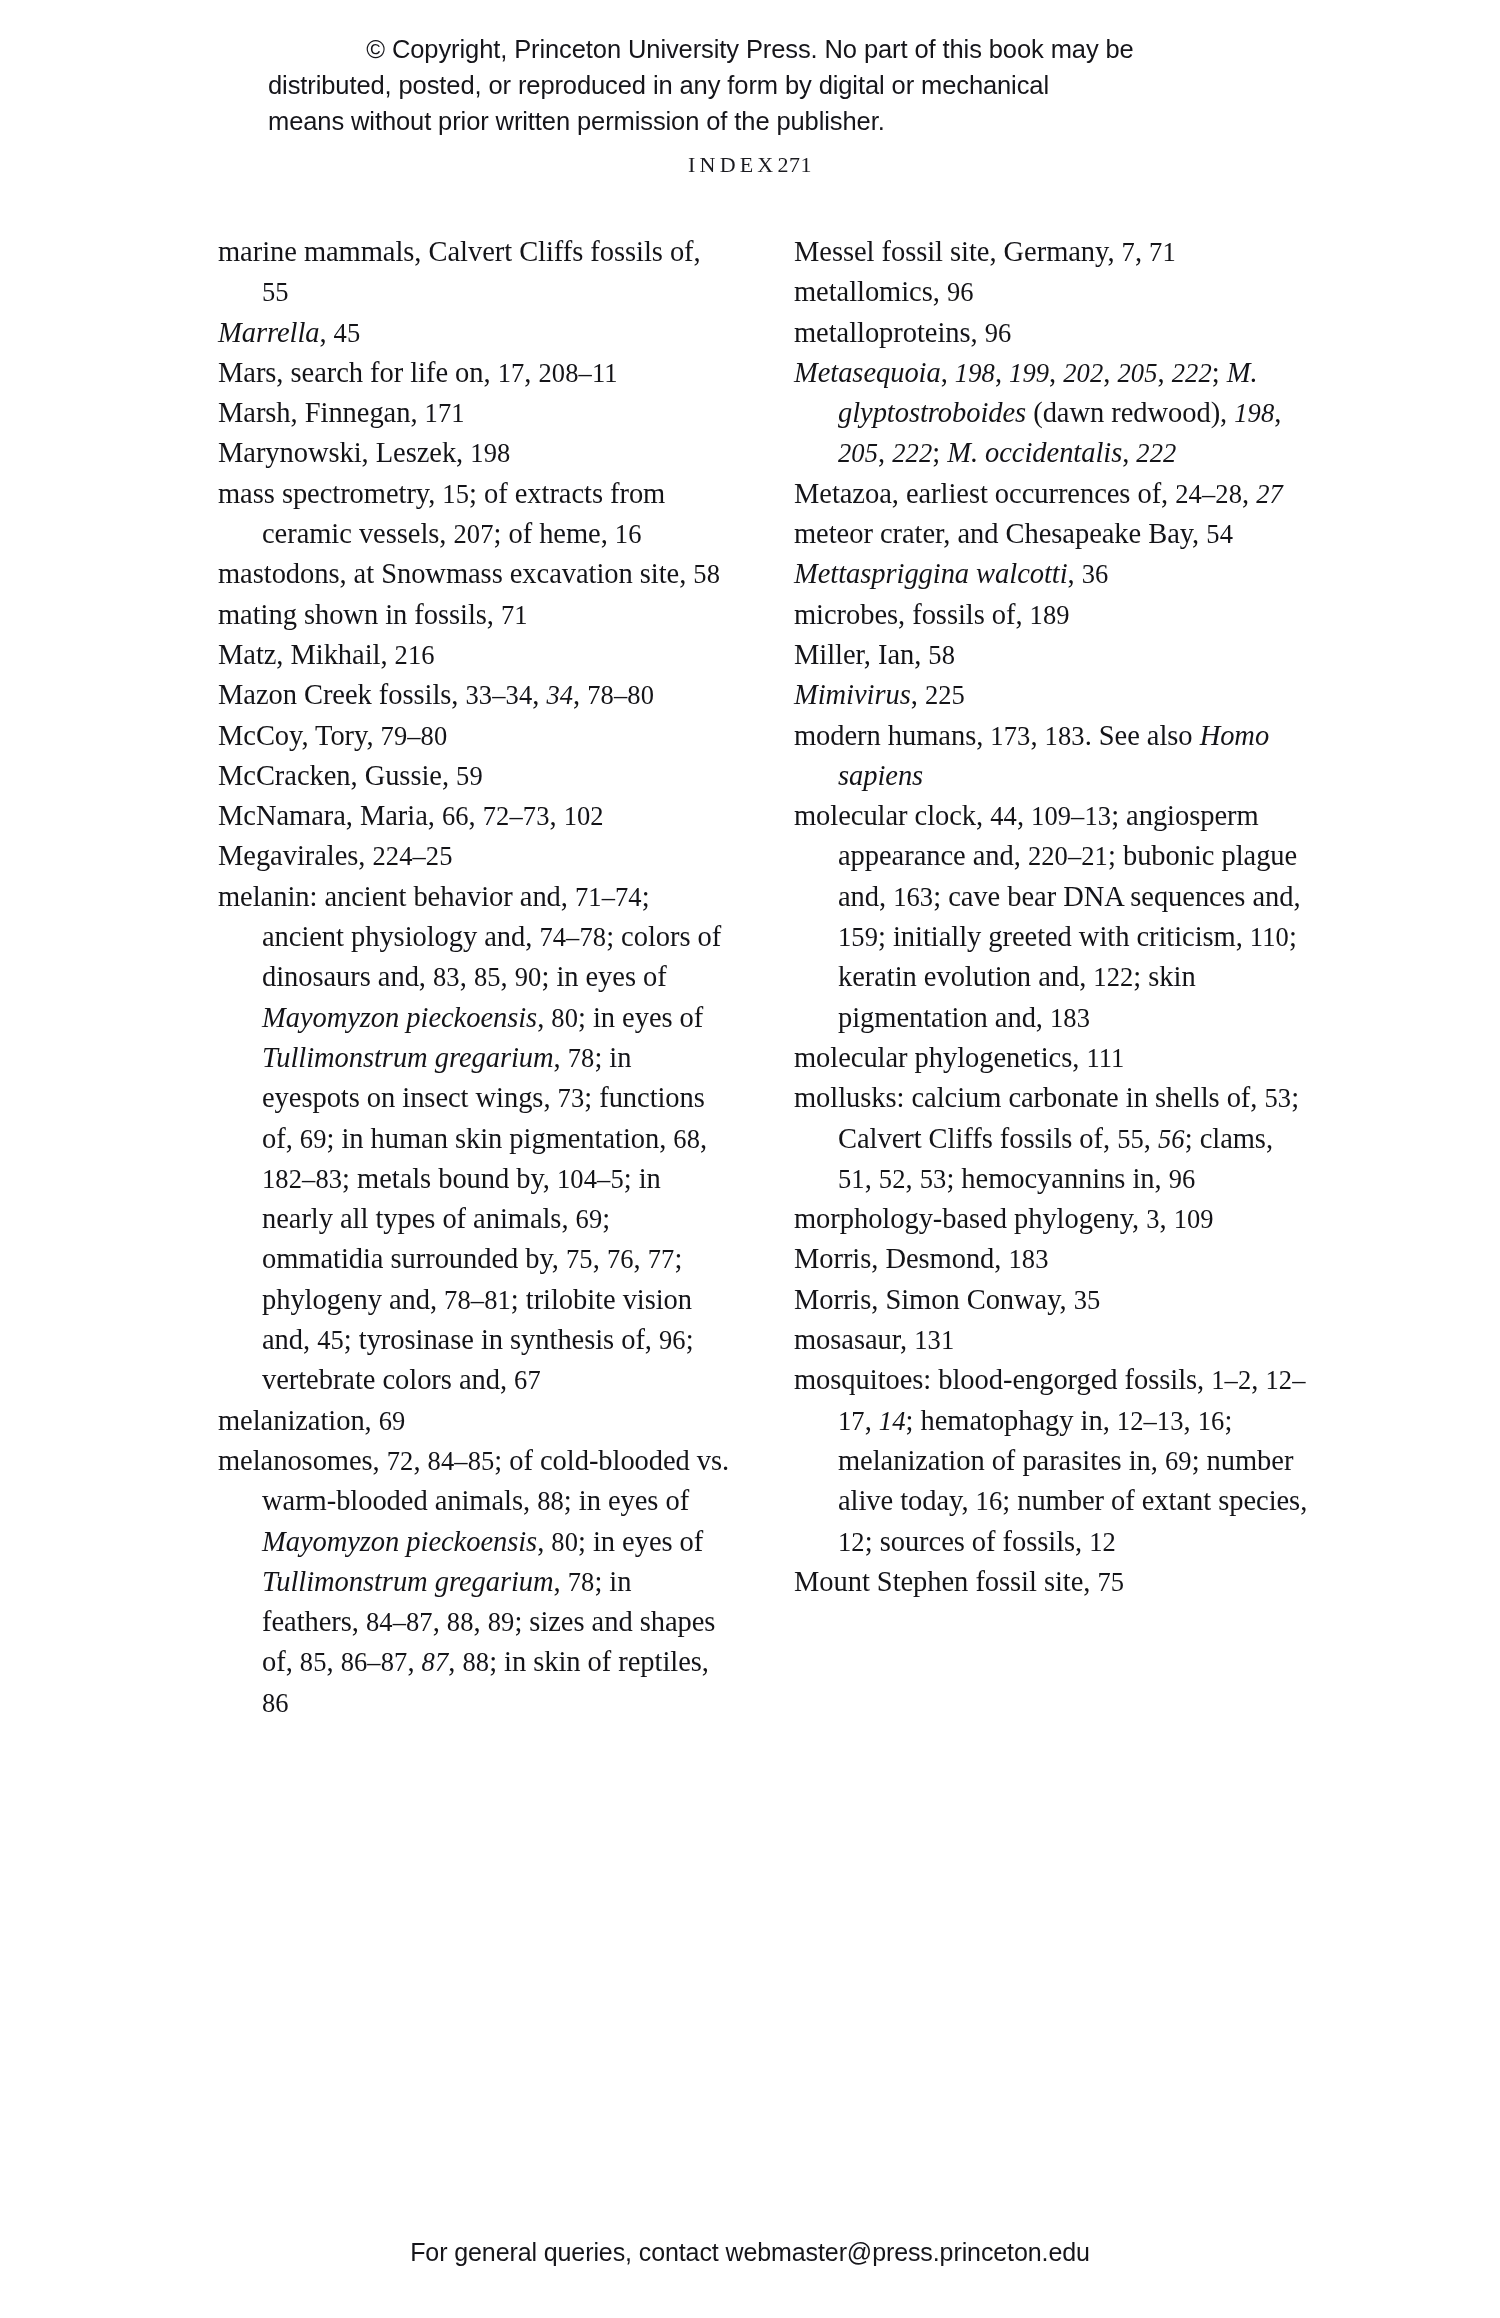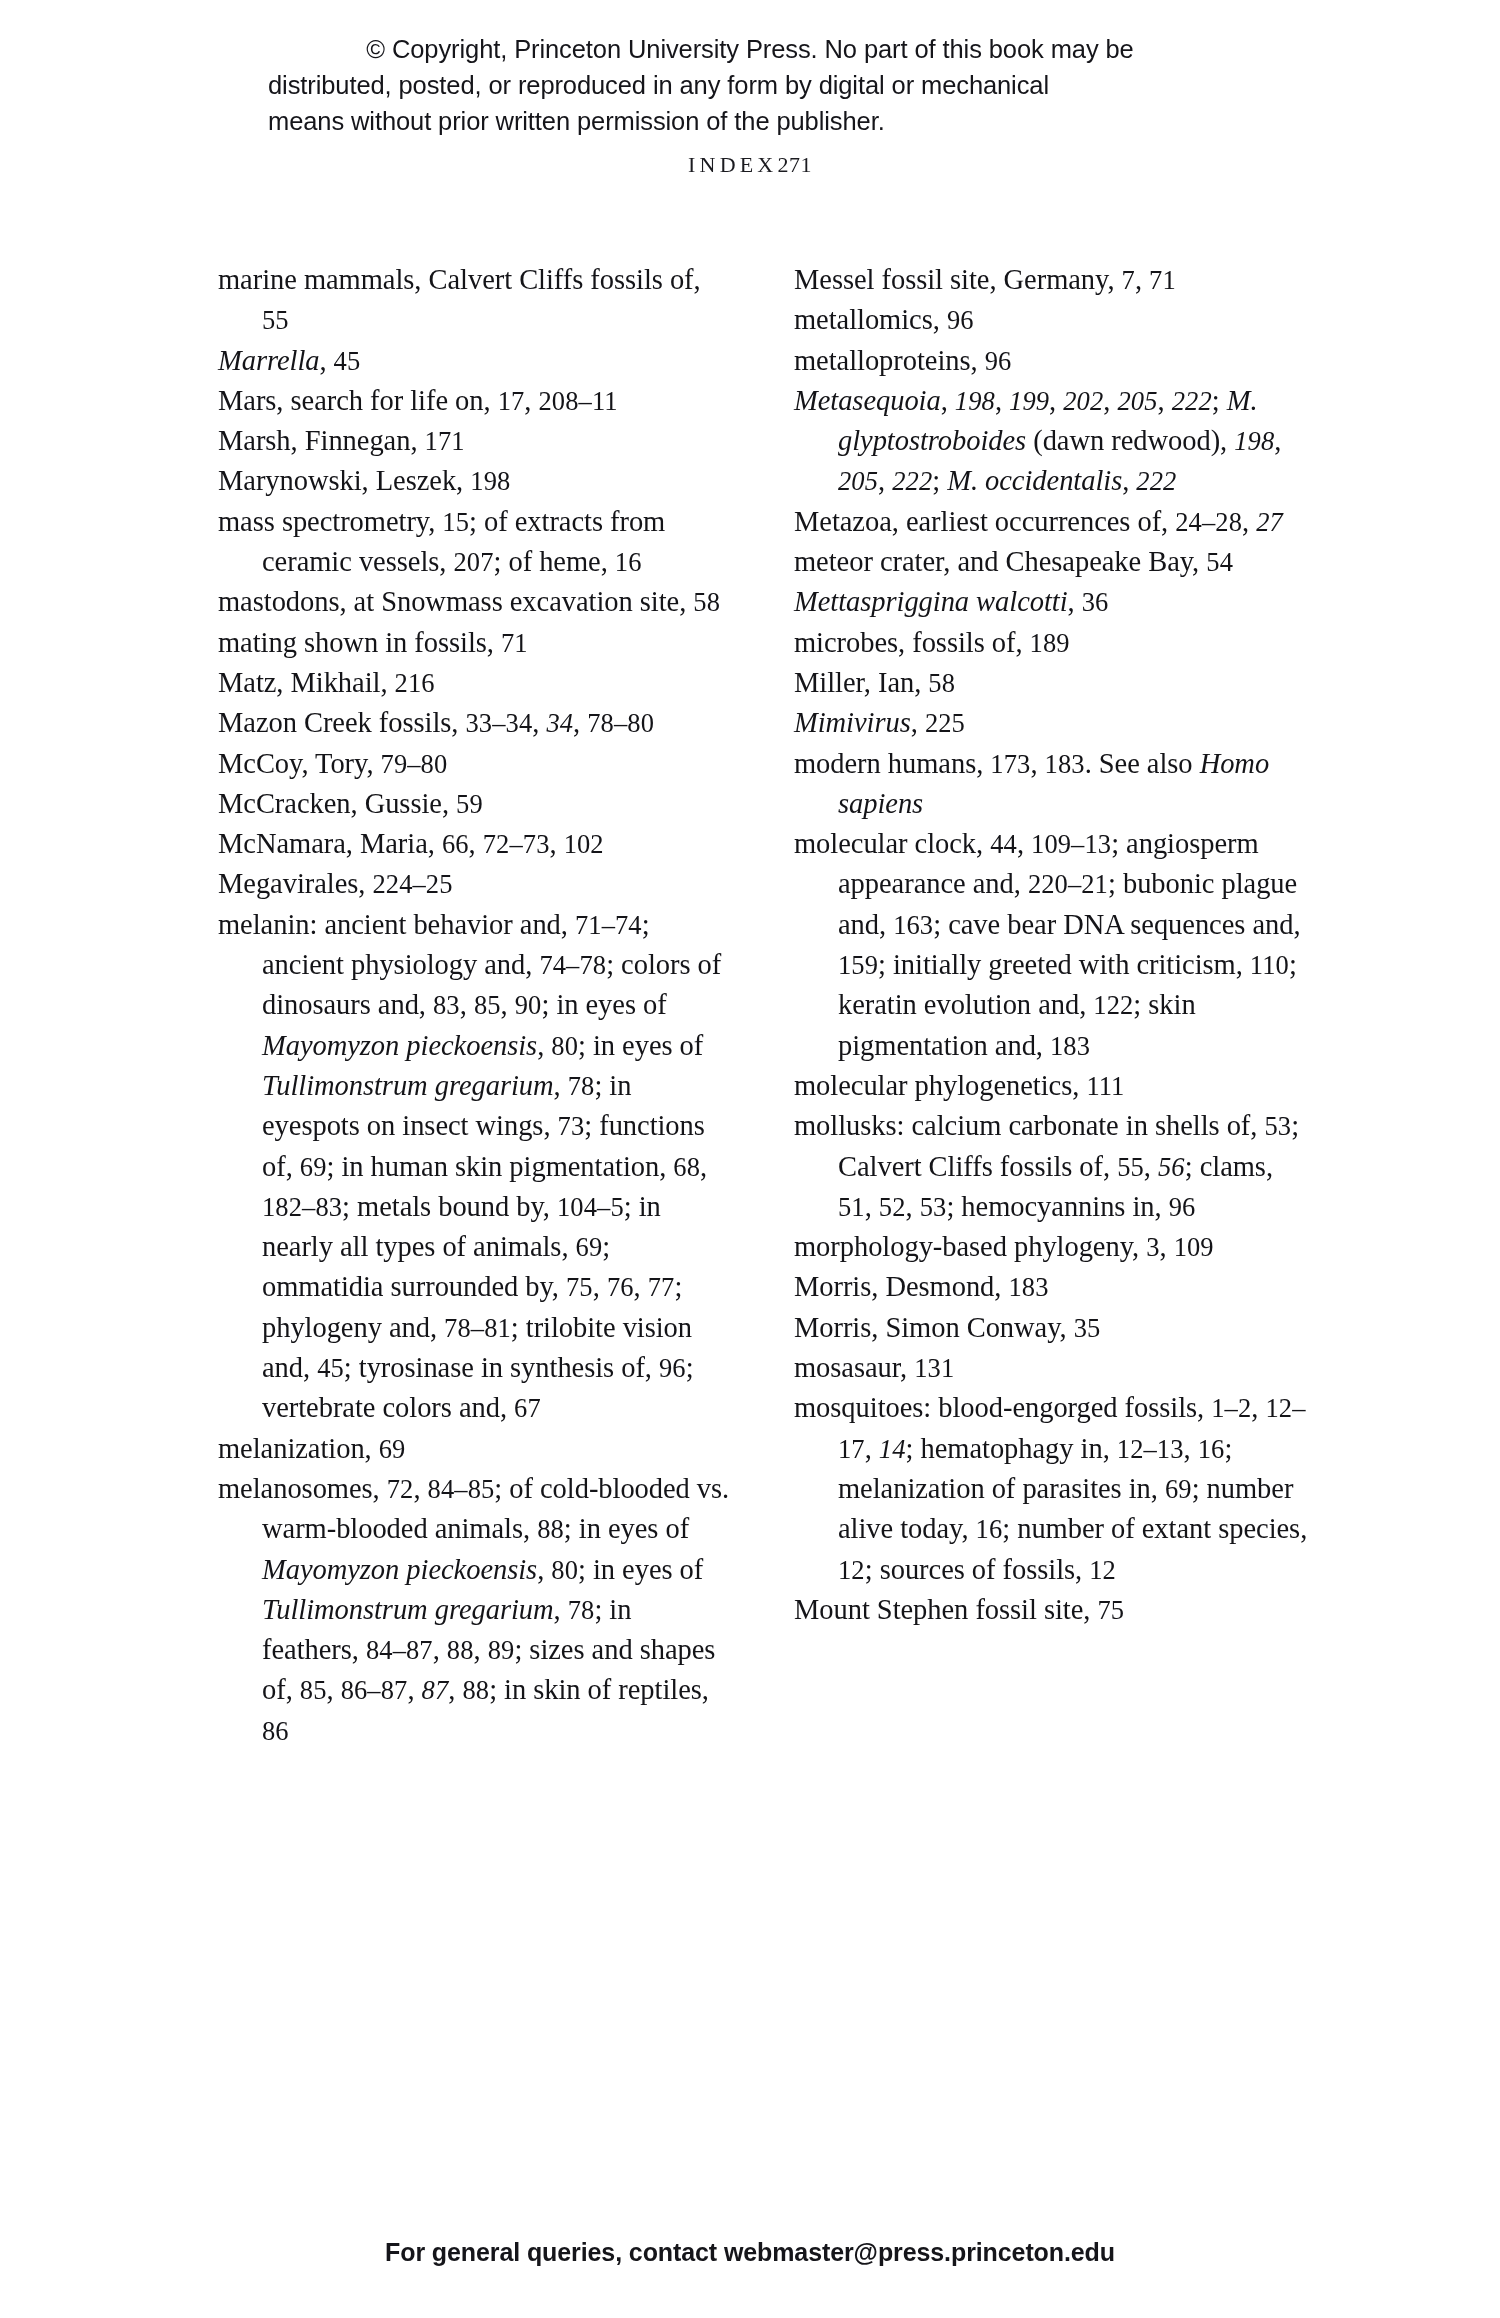--- a/index.html
+++ b/index.html
@@ -55,21 +55,20 @@
   
   .index-body {
     position: absolute;
     left: 218px;
     top: 232px;
     width: 1090px;
     height: 1920px;
     display: flex;
     gap: 62px;
     align-items: flex-start;
-    margin-top: 28px;
   }
   .index-column {
     width: 514px;
     flex: 0 0 514px;
   }
 
   .entry {
     font-size: 28.5px;
     line-height: 40.3px;
     margin: 0;
@@ -95,21 +94,20 @@
   .footer {
     position: absolute;
     left: 0;
     right: 0;
     top: 2238px;
     text-align: center;
     font-family: "Liberation Sans", "DejaVu Sans", sans-serif;
     font-size: 25px;
     color: #15151a;
     letter-spacing: -0.1px;
-    font-weight: bold;
   }
 </style>
 </head>
 <body>
 
 <div class="copyright">
   <span class="line l1">© Copyright, Princeton University Press. No part of this book may be</span>
   <span class="line">distributed, posted, or reproduced in any form by digital or mechanical</span>
   <span class="line">means without prior written permission of the publisher.</span>
 </div>

